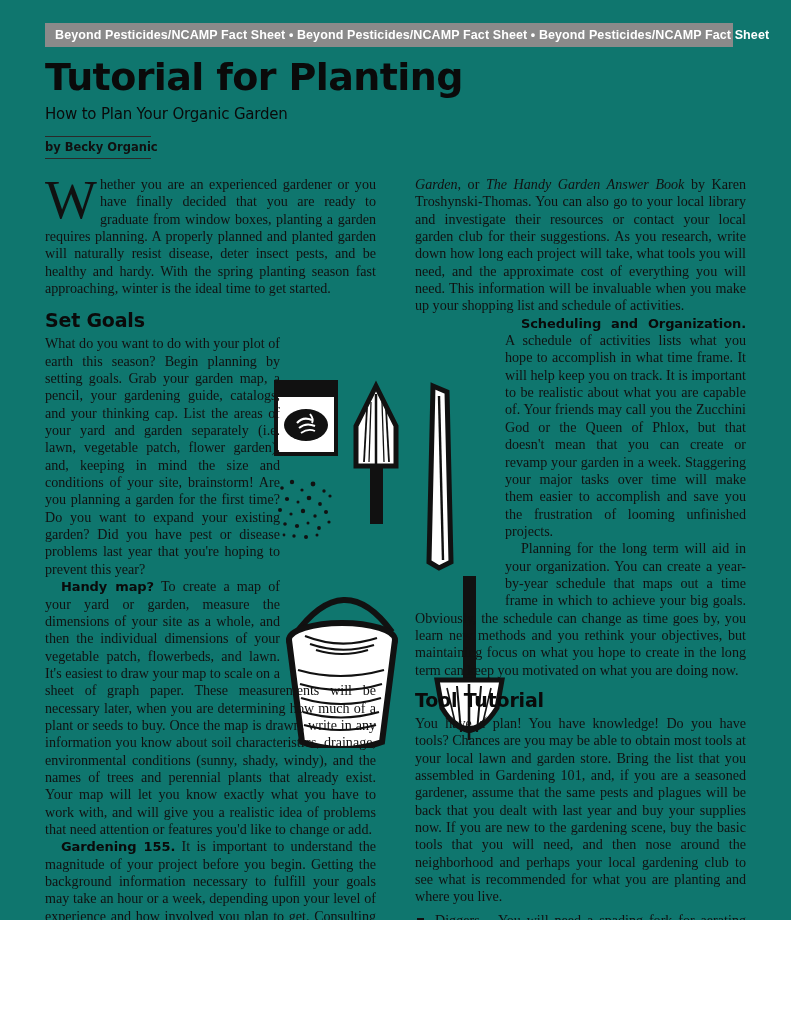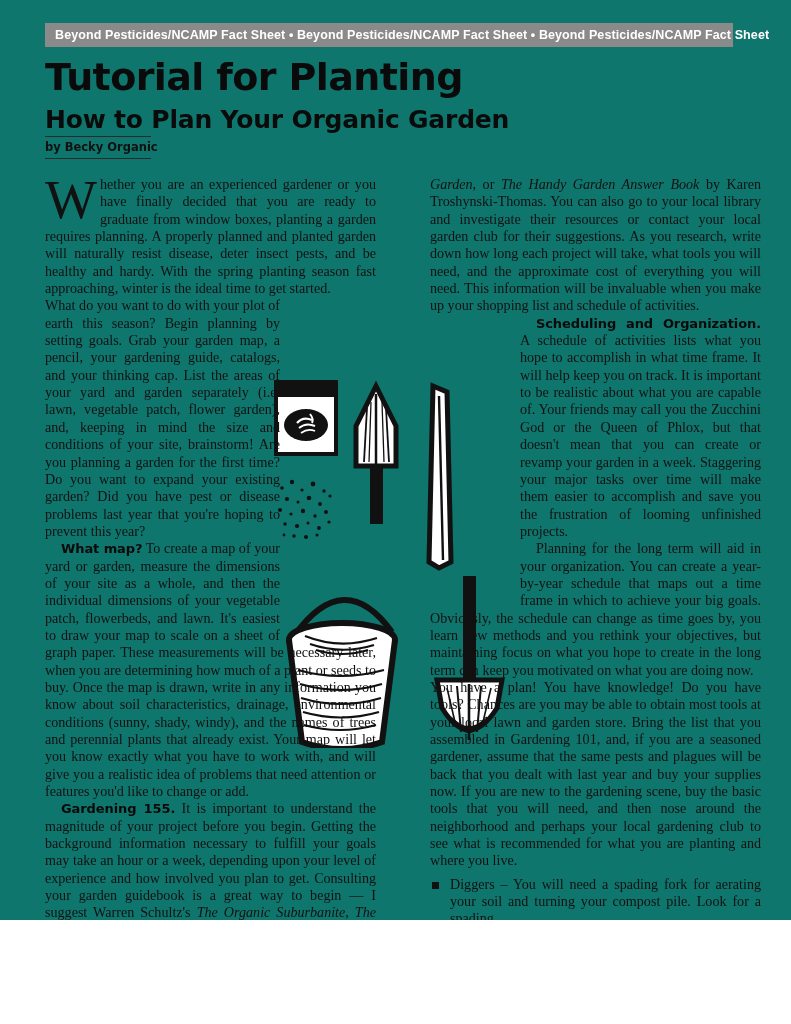--- a/index.html
+++ b/index.html
@@ -49,22 +49,22 @@
     font-size: 38px;
     letter-spacing: -0.6px;
     color: #0a0a0a;
     line-height: 1;
   }
   .subtitle {
     position: absolute;
     left: 45px;
     top: 105px;
     font-family: "DejaVu Sans", sans-serif;
-    font-weight: bold;
-    font-size: 25px;
+    font-weight: normal;
+    font-size: 15px;
     letter-spacing: -0.2px;
     color: #0a0a0a;
   }
   .rule-top {
     position: absolute;
     left: 45px;
     top: 136px;
     width: 106px;
     height: 1px;
     background: #2a2a2a;
@@ -92,21 +92,21 @@
     position: absolute;
     top: 176px;
     width: 331px;
     font-size: 14.1px;
     line-height: 17.35px;
     text-align: justify;
     text-justify: inter-word;
     hyphens: manual;
   }
   .col-left  { left: 45px; }
-  .col-right { left: 430px; }
+  .col-right { left: 415px; }
 
   .col p {
     margin: 0;
     text-indent: 16px;
   }
   .col p.noindent { text-indent: 0; }
 
   
   .shim-left {
     float: right;
@@ -326,27 +326,28 @@
         <path d="M42 336 Q60 370 78 336 Q60 356 42 336 Z" fill="#111"></path>
       </g>
     </svg>
   </div>
 
   <div class="col col-left">
     <p class="noindent">
       <span style="float:left; font-family:'Liberation Serif',serif; font-size:55px; line-height:43px; padding:2px 3px 0 0; font-weight:normal;">W</span><span>hether you are an experienced gardener or you have finally decided that you are ready to graduate from window boxes, planting a garden requires planning. A properly planned and planted garden will naturally resist disease, deter insect pests, and be healthy and hardy. With the spring planting season fast approaching, winter is the ideal time to get started.</span>
     </p>
 
+    <div class="sec-head">Set Goals</div>
 
     <div class="shim-left"></div>
 
     <p class="noindent">What do you want to do with your plot of earth this season? Begin planning by setting goals. Grab your garden map, a pencil, your gardening guide, catalogs, and your thinking cap. List the areas of your yard and garden separately (i.e. lawn, vegetable patch, flower garden), and, keeping in mind the size and conditions of your site, brainstorm! Are you planning a garden for the first time? Do you want to expand your existing garden? Did you have pest or disease problems last year that you're hoping to prevent this year?</p>
 
     <p>
-      <span class="run-in">What map?</span>
+      <span class="run-in">Handy map?</span>
       <span>To create a map of your yard or garden, measure the dimensions of your site as a whole, and then the individual dimensions of your vegetable patch, flowerbeds, and lawn. It's easiest to draw your map to scale on a sheet of graph paper. These measurements will be necessary later, when you are determining how much of a plant or seeds to buy. Once the map is drawn, write in any information you know about soil characteristics, drainage, environmental conditions (sunny, shady, windy), and the names of trees and perennial plants that already exist. Your map will let you know exactly what you have to work with, and will give you a realistic idea of problems that need attention or features you'd like to change or add.</span>
     </p>
 
     <p>
       <span class="run-in">Gardening 155.</span>
       <span>It is important to understand the magnitude of your project before you begin. Getting the background information necessary to fulfill your goals may take an hour or a week, depending upon your level of experience and how involved you plan to get. Consulting your garden guidebook is a great way to begin — I suggest Warren Schultz's </span><span class="bookttl">The Organic Suburbanite</span><span>, </span><span class="bookttl">The New Organic Grower</span><span> by Eliot Coleman, Rodale's </span><span class="bookttl">Chemical-Free Yard &amp;</span>
     </p>
   </div>
 
   <div class="col col-right">
@@ -356,20 +357,21 @@
 
     <div class="shim-right"></div>
 
     <p>
       <span class="run-in">Scheduling and Organization.</span>
       <span>A schedule of activities lists what you hope to accomplish in what time frame. It will help keep you on track. It is important to be realistic about what you are capable of. Your friends may call you the Zucchini God or the Queen of Phlox, but that doesn't mean that you can create or revamp your garden in a week. Staggering your major tasks over time will make them easier to accomplish and save you the frustration of looming unfinished projects.</span>
     </p>
 
     <p>Planning for the long term will aid in your organization. You can create a year-by-year schedule that maps out a time frame in which to achieve your big goals. Obviously, the schedule can change as time goes by, you learn new methods and you rethink your objectives, but maintaining focus on what you hope to create in the long term can keep you motivated on what you are doing now.</p>
 
+    <div class="sec-head tight">Tool Tutorial</div>
 
     <p class="noindent">You have a plan! You have knowledge! Do you have tools? Chances are you may be able to obtain most tools at your local lawn and garden store. Bring the list that you assembled in Gardening 101, and, if you are a seasoned gardener, assume that the same pests and plagues will be back that you dealt with last year and buy your supplies now. If you are new to the gardening scene, buy the basic tools that you will need, and then nose around the neighborhood and perhaps your local gardening club to see what is recommended for what you are planting and where you live.</p>
 
 
     <ul class="basics-list">
       <li>
         <span class="bullet-sq"></span>
         <span>Diggers – You will need a spading fork for aerating your soil and turning your compost pile. Look for a spading</span>
       </li>
     </ul>

